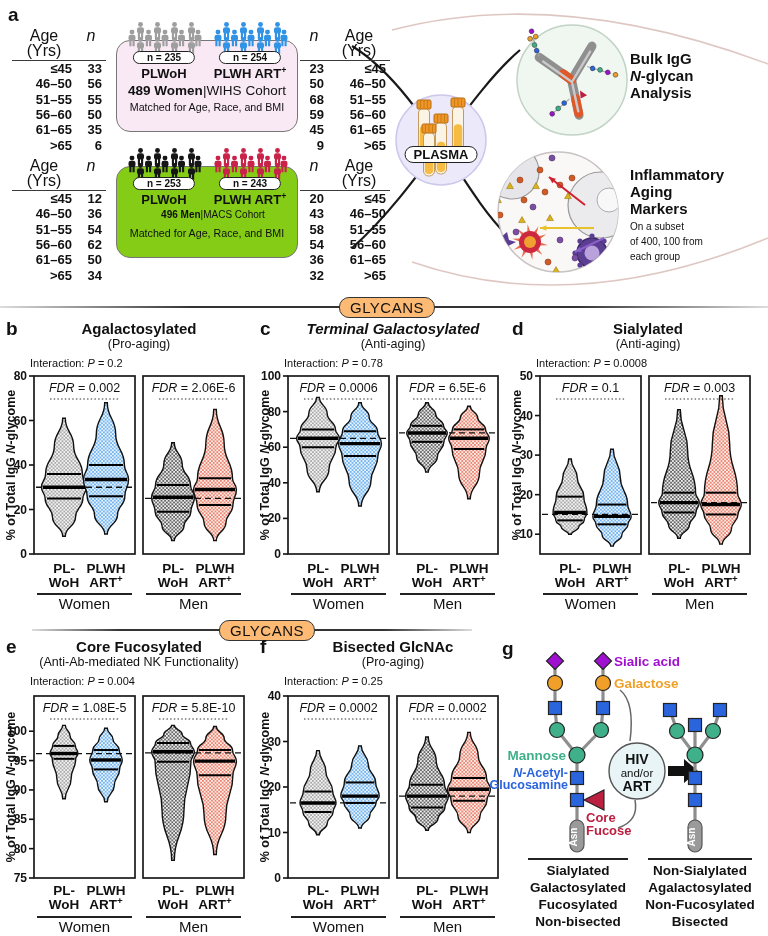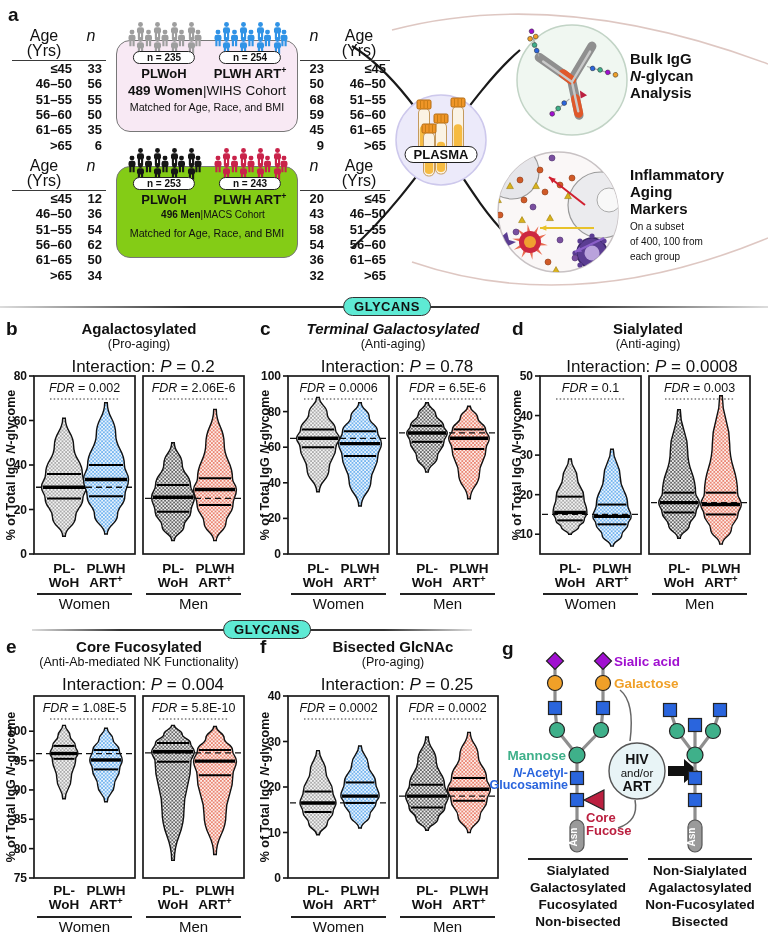--- a/index.html
+++ b/index.html
@@ -9,25 +9,25 @@
   .letter{font-size:19px;font-weight:bold}
   sup{font-size:68%;vertical-align:super;line-height:0}
   .ctab{display:grid;font-size:13px;line-height:15.4px}
   .ctab .ch{font-size:16px;text-align:center;border-bottom:1.5px solid #3a3a3a;padding-bottom:1px}
   .ctab .cc{font-weight:bold;text-align:right;padding-right:4px}
   .cohort-box{border:1.3px solid #777;border-radius:14px}
   .npill{border:1.4px solid #222;border-radius:8px;background:#fff;font-size:10px;
          font-weight:bold;padding:0 13px;white-space:nowrap}
   .gname{font-size:13px;font-weight:bold;text-align:center;white-space:nowrap}
   .banner-line{height:2px}
-  .banner-pill{border:1.6px solid #333;border-radius:10px;background:#5eead4;font-size:13px;
-               font-weight:bold;padding:1px 10px;letter-spacing:.5px}
+  .banner-pill{border:1.6px solid #333;border-radius:10px;background:#fdba74;font-size:15px;
+               font-weight:normal;padding:1px 10px;letter-spacing:.5px}
   .ptitle{font-size:15px;font-weight:bold;text-align:center}
   .psub{font-size:12.5px;text-align:center}
-  .pint{font-size:17px;text-align:center}
+  .pint{font-size:11px;text-align:left}
   .outt{font-size:15px;font-weight:bold;line-height:17px}
   .outs{font-size:10px;line-height:15.2px;margin-top:2px}
 </style>
 </head>
 <body>
 
 <svg width="0" height="0" style="position:absolute" aria-hidden="true">
   <defs id="shared-defs">
     <symbol id="person" viewBox="0 0 10 16">
       <circle cx="5" cy="2.3" r="2.3"></circle>

